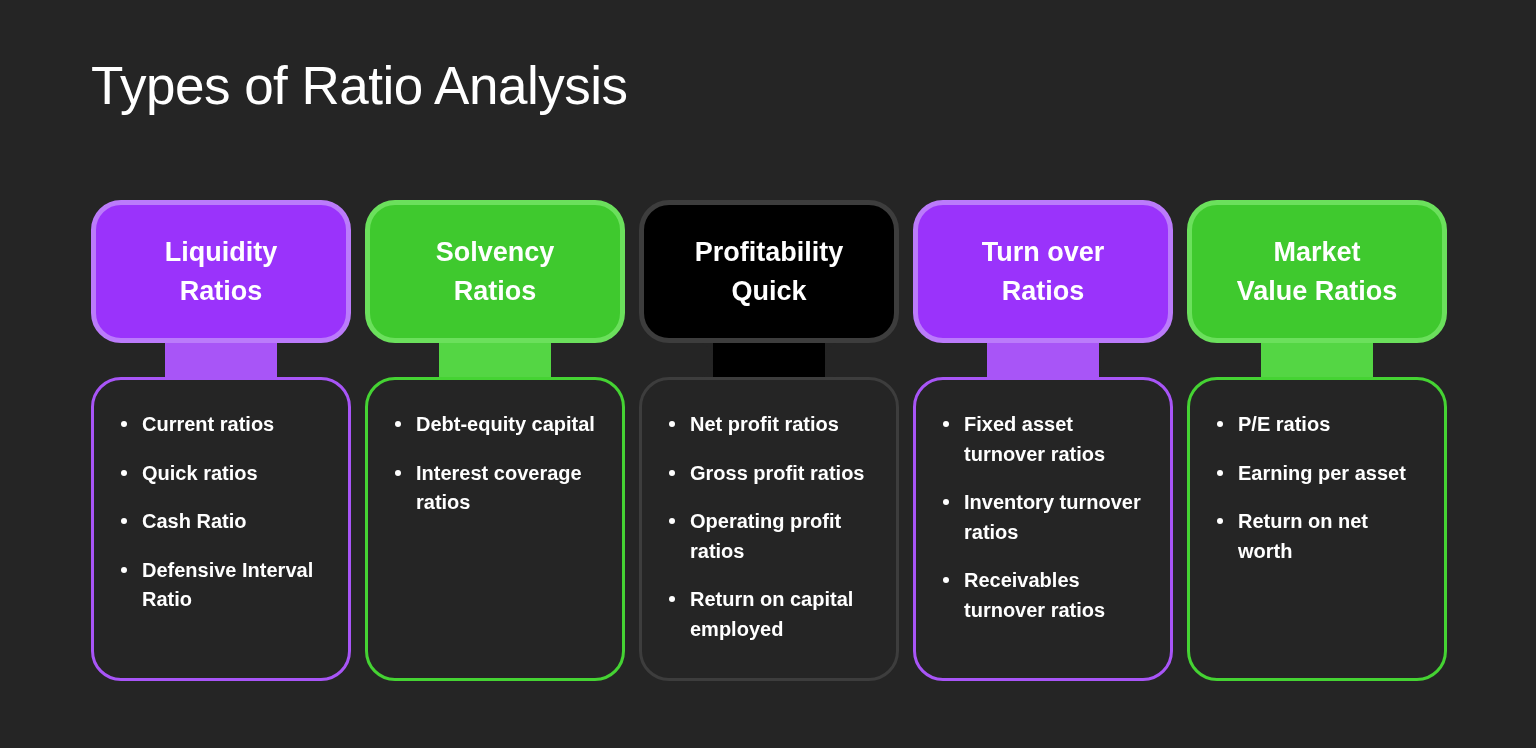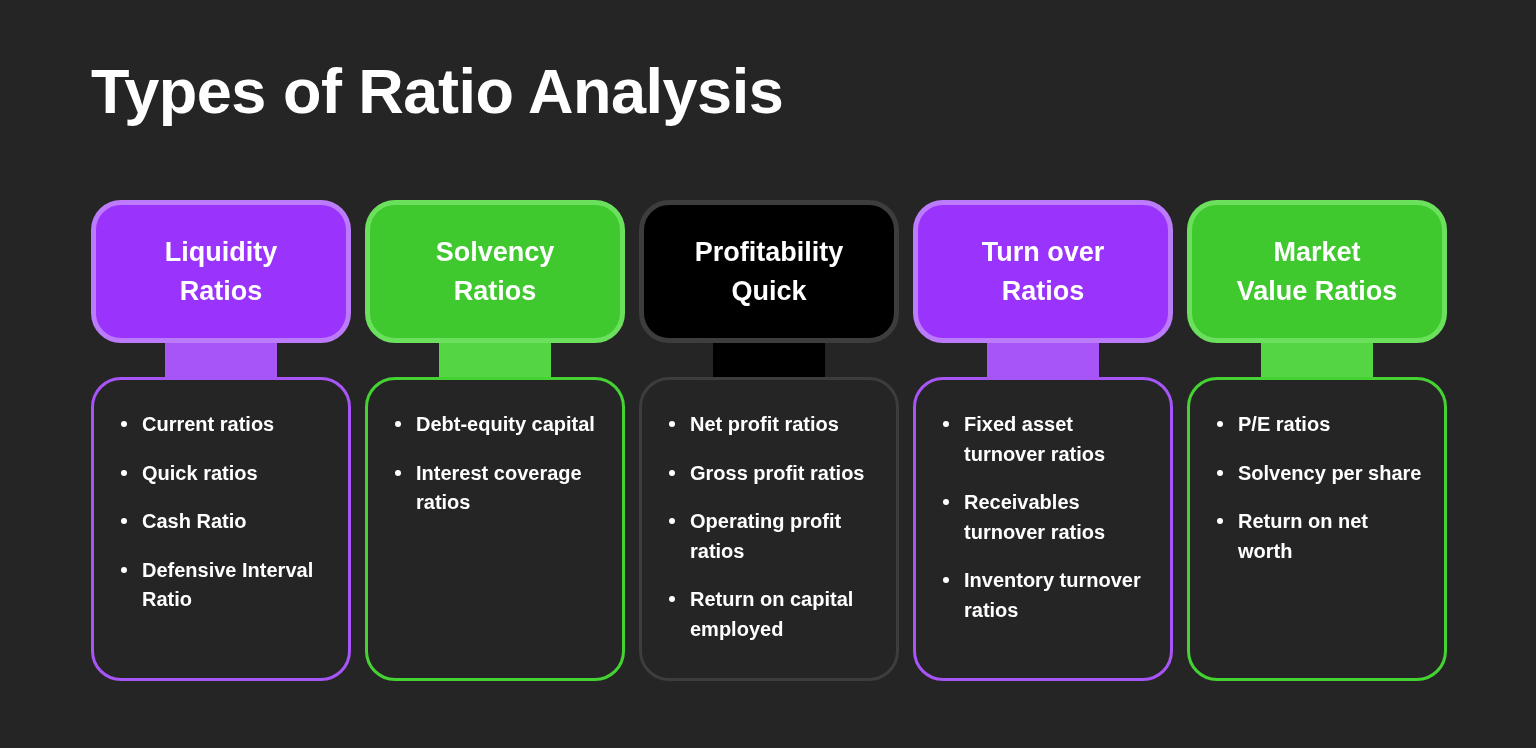--- a/index.html
+++ b/index.html
@@ -22,22 +22,22 @@
     width: 1536px;
     height: 748px;
     background: #252525;
   }
 
   
   .page-title {
     position: absolute;
     left: 91px;
     top: 58px;
-    font-size: 63px;
-    font-weight: 700;
+    font-size: 53px;
+    font-weight: 400;
     letter-spacing: -0.5px;
     color: #ffffff;
     line-height: 1.05;
     white-space: nowrap;
   }
 
   
   .columns {
     position: absolute;
     left: 91px;
@@ -241,39 +241,39 @@
         </div>
         <div class="connector purple">
           <div class="bar">
             <div class="fillet left"></div>
             <div class="fillet right"></div>
           </div>
         </div>
         <div class="list-card purple">
           <ul class="bullet-list">
             <li class="bullet-item">Fixed asset turnover ratios</li>
+            <li class="bullet-item">Inventory turnover ratios</li>
             <li class="bullet-item">Receivables turnover ratios</li>
-            <li class="bullet-item">Inventory turnover ratios</li>
           </ul>
         </div>
       </div>
       <div class="column">
         <div class="header-card green">
           <div class="header-label">Market
 Value Ratios</div>
         </div>
         <div class="connector green">
           <div class="bar">
             <div class="fillet left"></div>
             <div class="fillet right"></div>
           </div>
         </div>
         <div class="list-card green">
           <ul class="bullet-list">
             <li class="bullet-item">P/E ratios</li>
-            <li class="bullet-item">Solvency per share</li>
+            <li class="bullet-item">Earning per asset</li>
             <li class="bullet-item">Return on net worth</li>
           </ul>
         </div>
       </div>
     </div>
 
 </div>
 
 </body></html>

